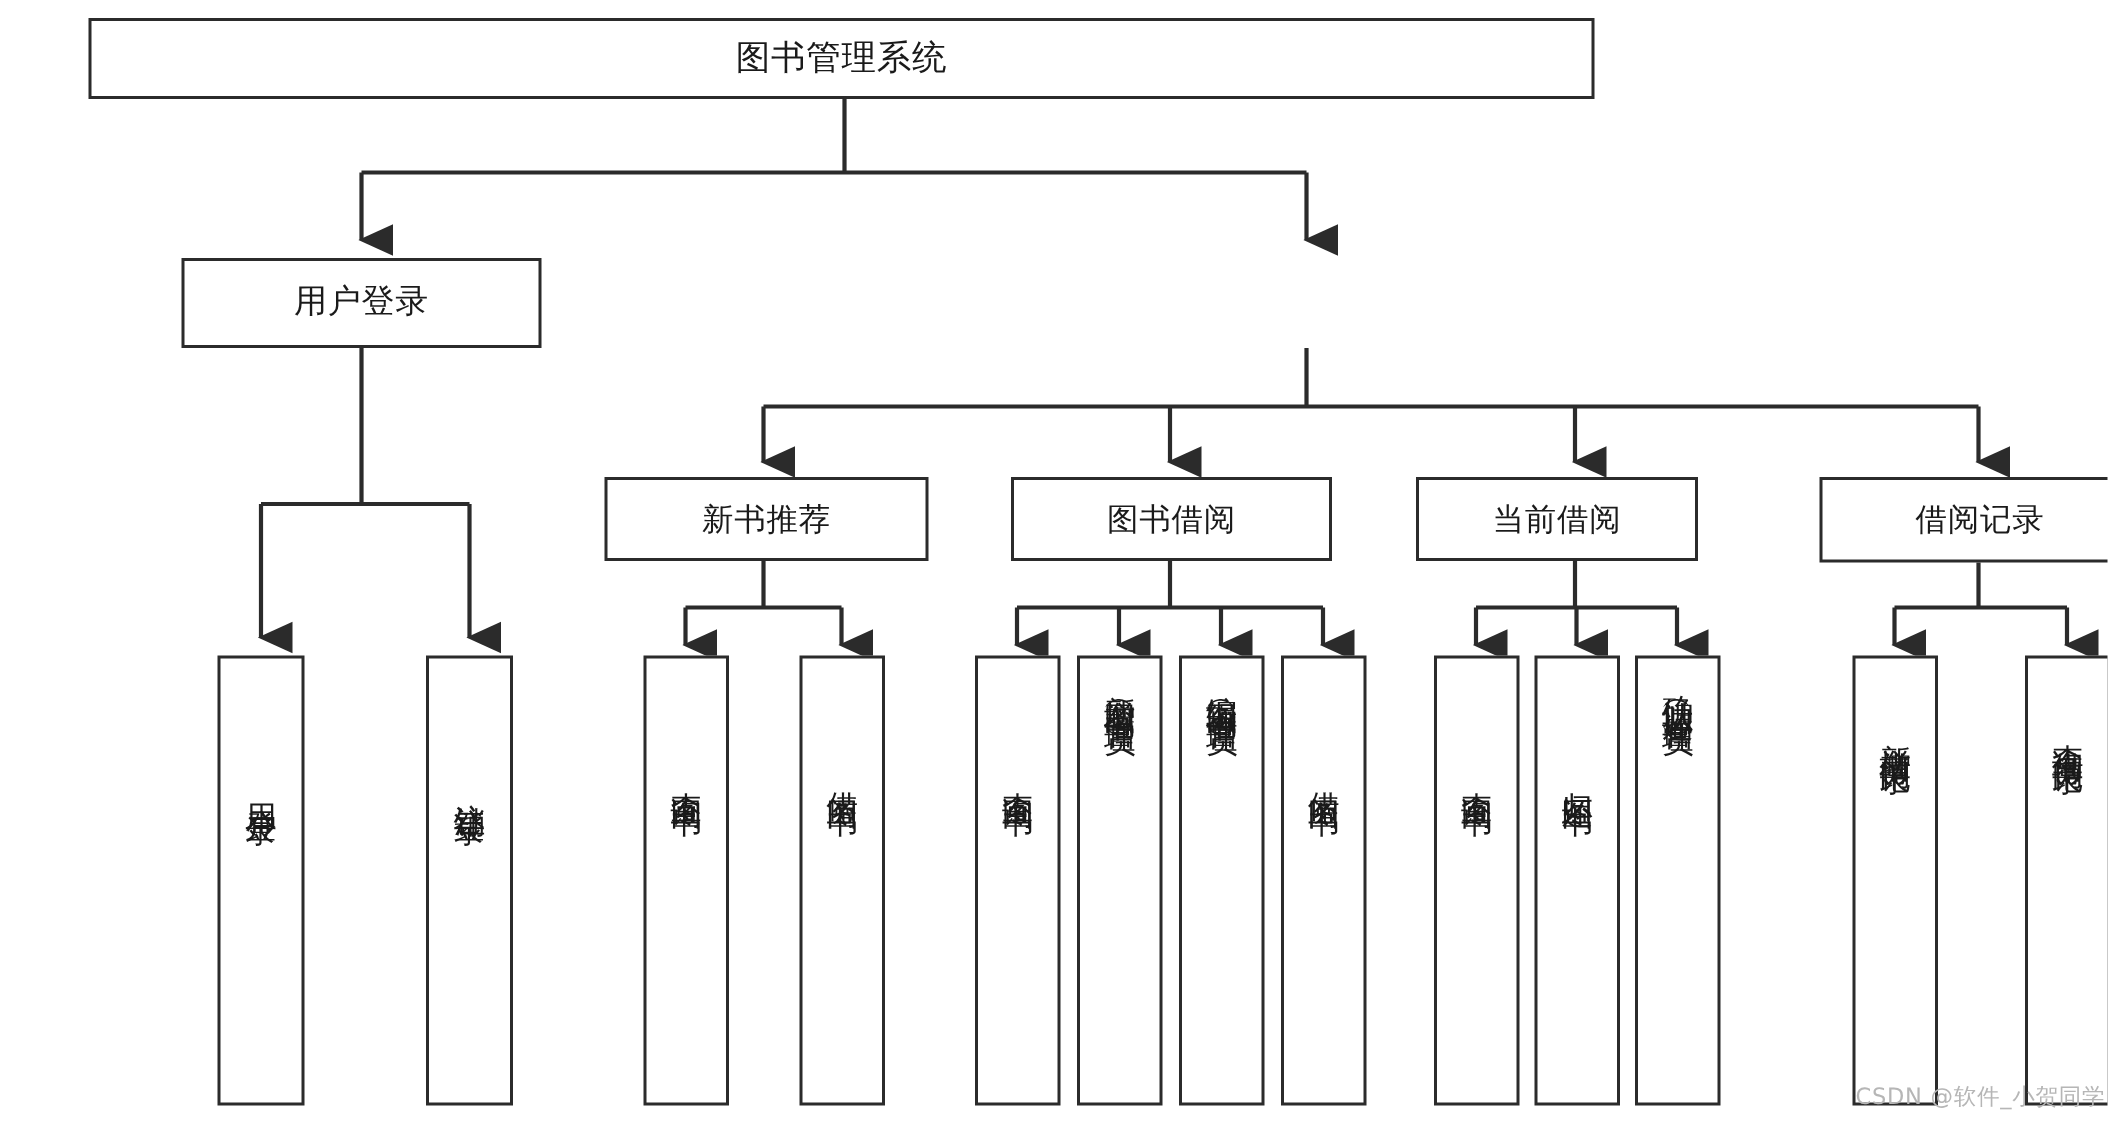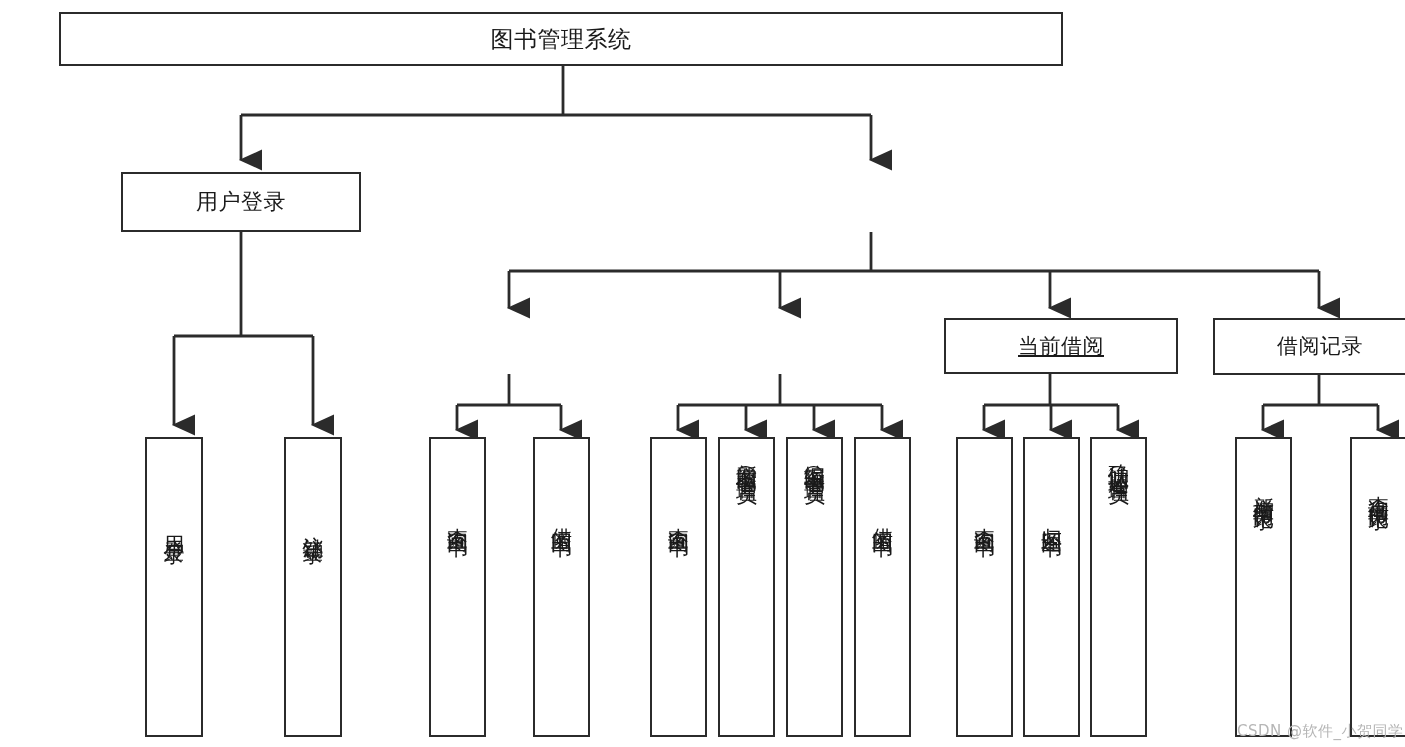--- a/index.html
+++ b/index.html
@@ -128,21 +128,27 @@
   </svg>
 
   <div class="node root" style="left:18px; top:12px; width:1004px; height:54px;">
     <span class="label">图书管理系统</span>
   </div>
 
   <div class="node h1" style="left:80px; top:172px; width:240px; height:60px;">
     <span class="label">用户登录</span>
   </div>
 
-  <div class="node h2" style="left:903px; top:318px; width:234px; height:56px;text-decoration:underline;">
+  <div class="node h2" style="left:362px; top:318px; width:216px; height:56px;">
+    <span class="label">新书推荐</span>
+  </div>
+  <div class="node h2" style="left:633px; top:318px; width:214px; height:56px;">
+    <span class="label">图书借阅</span>
+  </div>
+  <div class="node h2" style="left:903px; top:318px; width:188px; height:56px;">
     <span class="label">当前借阅</span>
   </div>
   <div class="node h2" style="left:1172px; top:318px; width:214px; height:57px;">
     <span class="label">借阅记录</span>
   </div>
 
   <div class="node leaf" style="left:104px; top:437px; width:58px; height:300px; padding-top:80px;">
     <span class="label">用户登录</span>
   </div>
   <div class="node leaf" style="left:243px; top:437px; width:58px; height:300px; padding-top:80px;">

